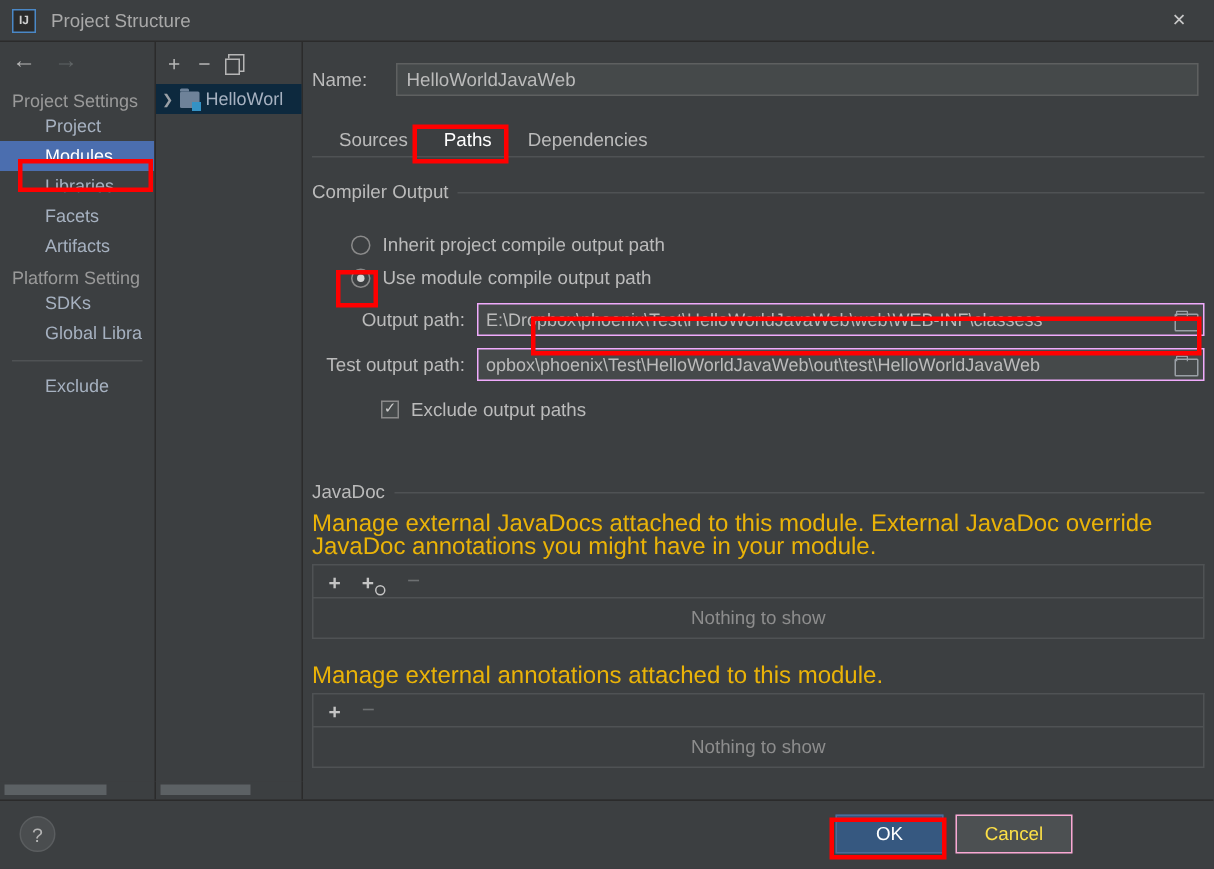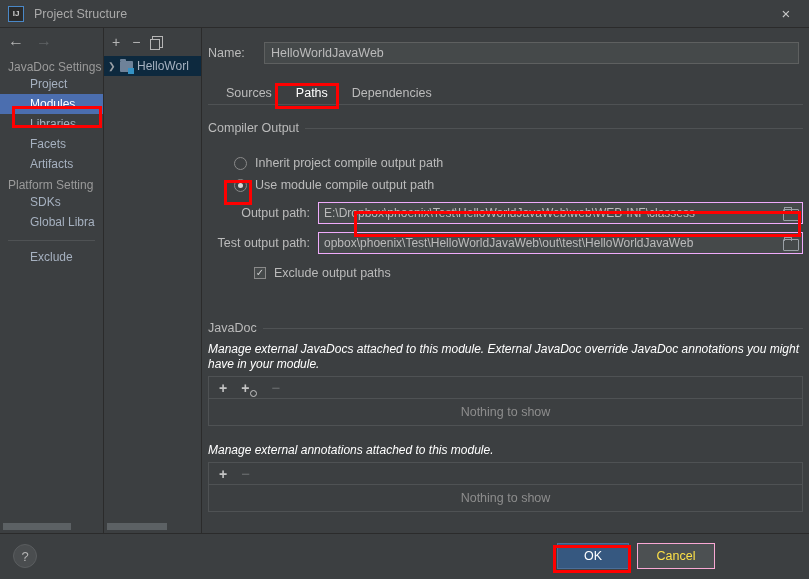--- a/index.html
+++ b/index.html
@@ -178,23 +178,22 @@
   }
 
   .check-row { display: flex; align-items: center; gap: 8px; height: 22px; padding-left: 46px; }
   .checkbox {
     width: 12px; height: 12px; border: 1px solid #8a8a8a; background: #45494a;
     color: #cfcfcf; font-size: 10px; line-height: 10px;
     display: flex; align-items: center; justify-content: center;
   }
 
   .group-desc {
-    color: #ffffff; font-size: 12px; line-height: 15px; padding: 6px 0 4px 0;
+    color: #eab308; font-size: 16px; line-height: 15px; padding: 6px 0 4px 0;
     width: 592px;
-    font-style: italic;
   }
 
   .list-toolbar {
     height: 22px; border: 1px solid #4f5254; border-bottom: none;
     background: #3c3f41; display: flex; align-items: center; gap: 14px; padding-left: 10px;
   }
   .lt-btn { color: #c4c4c4; font-size: 14px; line-height: 14px; font-weight: bold; }
   .lt-btn.dim { color: #6d7072; font-weight: normal; font-size: 15px; }
   .lt-globe { position: relative; display: flex; align-items: center; }
   .lt-globe .g {
@@ -270,21 +269,21 @@
     </div>
   </div>
 
   <div class="tree-toolbar">
     <span class="tbtn">+</span>
     <span class="tbtn">−</span>
     <span class="copy-icon"></span>
   </div>
 
   <div class="sidebar">
-    <div class="side-group">JavaDoc Settings</div>
+    <div class="side-group">Project Settings</div>
     <div class="side-item">Project</div>
     <div class="side-item selected">Modules</div>
     <div class="side-item">Libraries</div>
     <div class="side-item">Facets</div>
     <div class="side-item">Artifacts</div>
 
     <div class="side-group">Platform Setting</div>
     <div class="side-item">SDKs</div>
     <div class="side-item">Global Libra</div>
 

